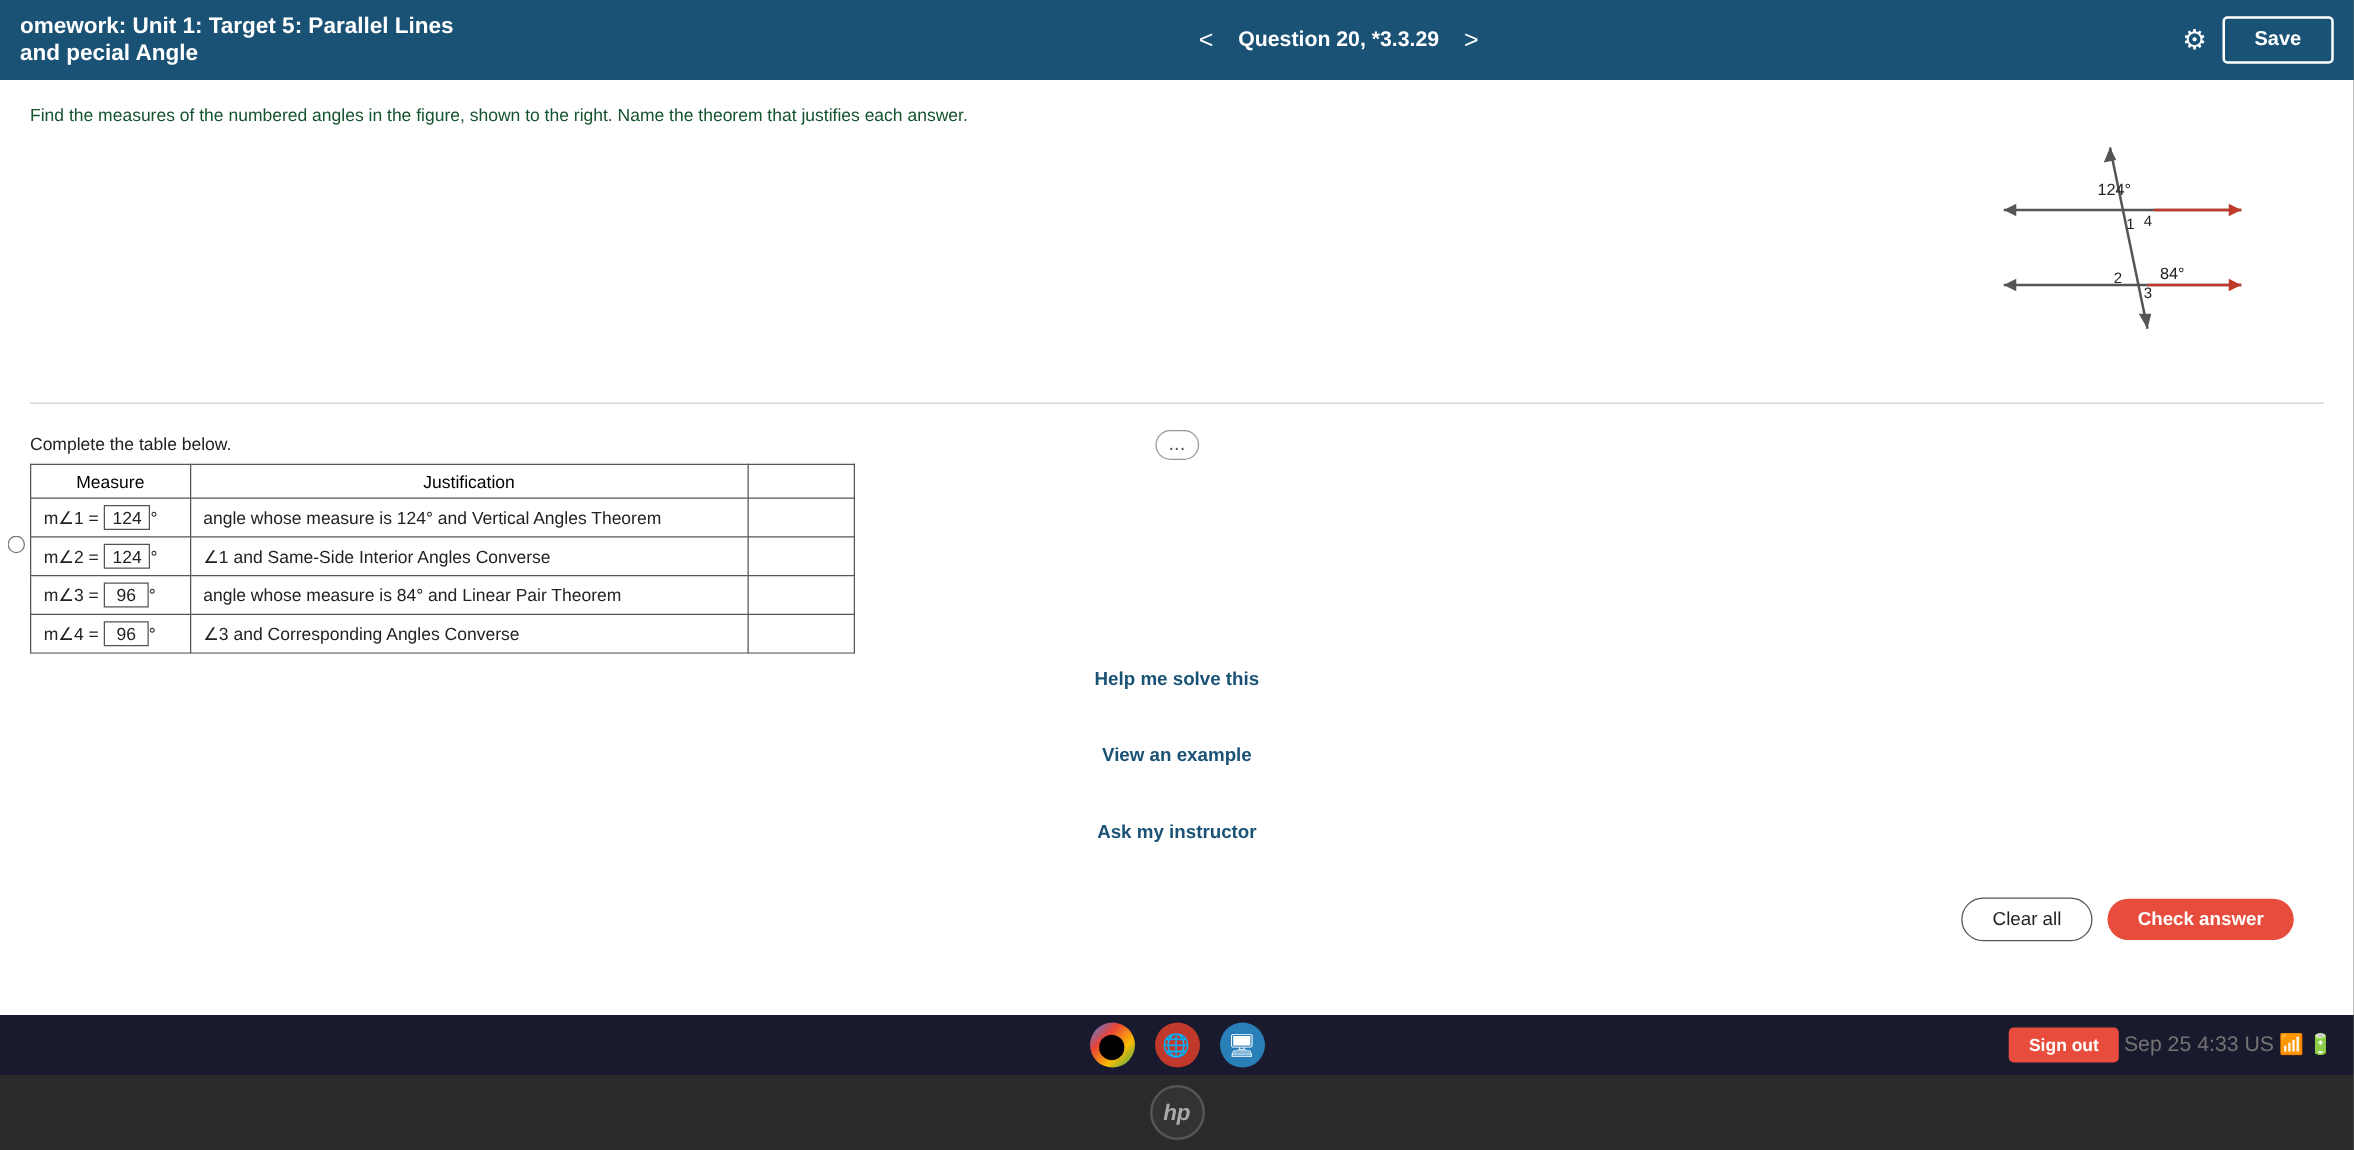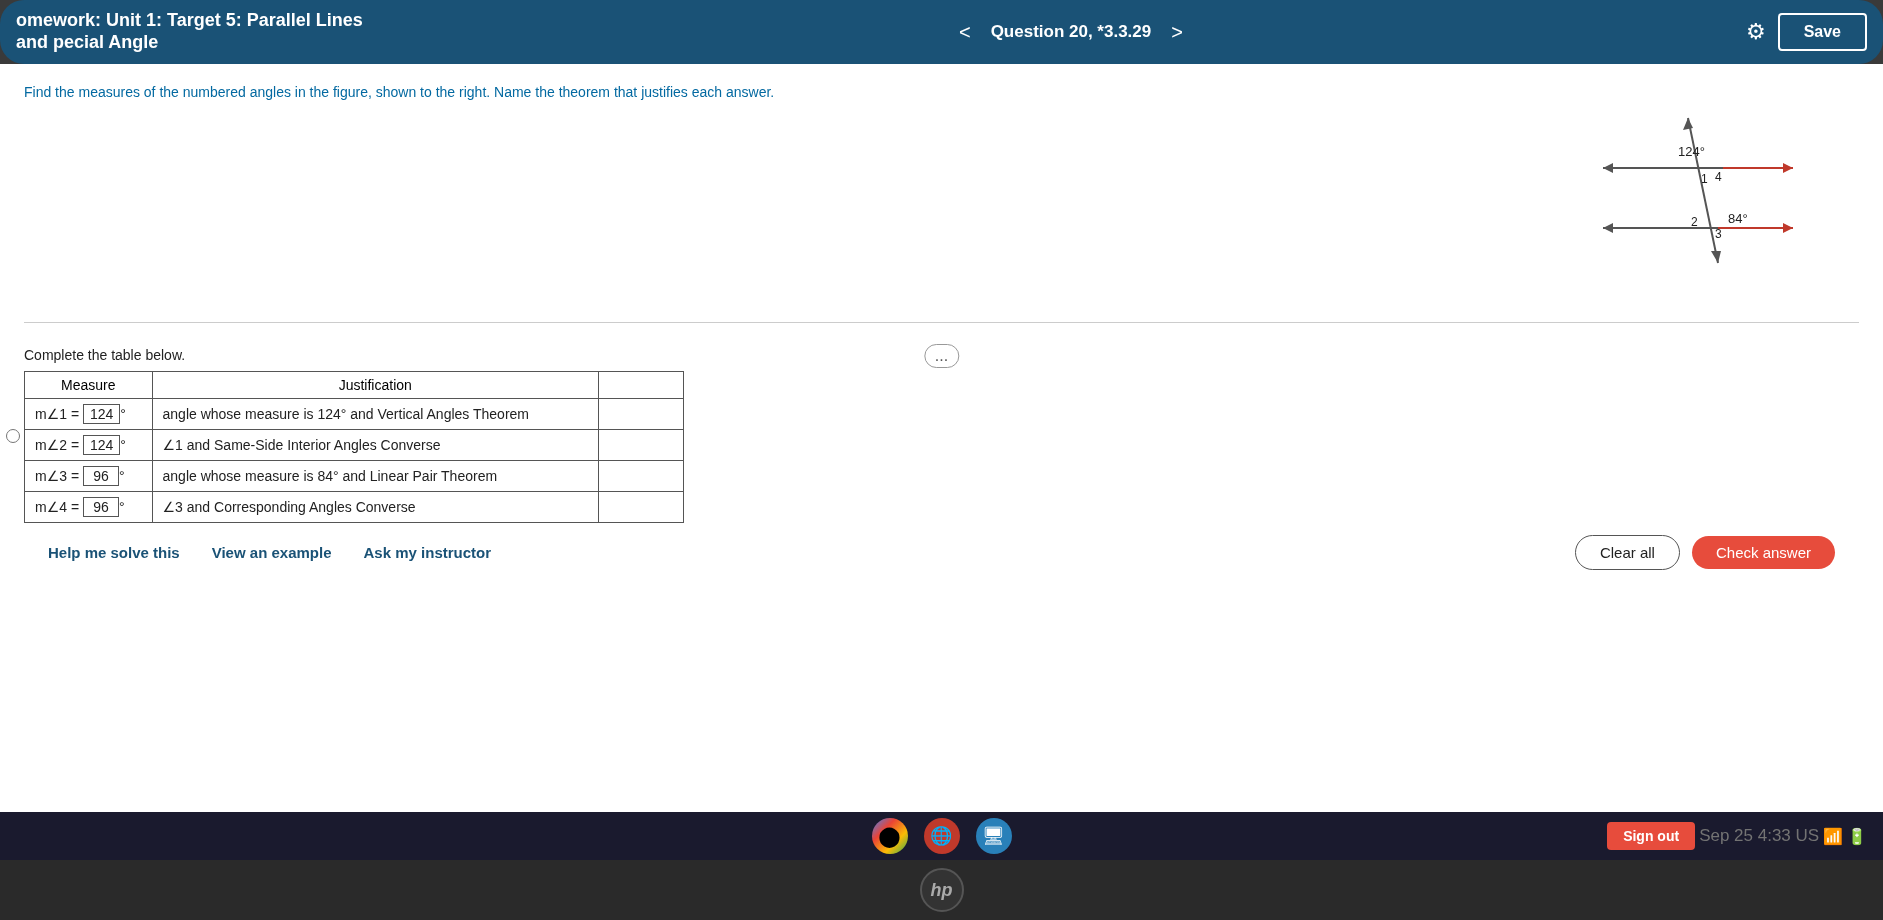--- a/index.html
+++ b/index.html
@@ -15,21 +15,20 @@
 
     
     .header {
       background: #1a5276;
       color: white;
       display: flex;
       align-items: center;
       padding: 0 16px;
       height: 64px;
       flex-shrink: 0;
-      border-radius: 24px;
     }
     .header-title {
       font-size: 18px;
       font-weight: bold;
       flex: 0 0 auto;
       max-width: 380px;
       line-height: 1.2;
     }
     .header-nav {
       display: flex;
@@ -95,21 +94,21 @@
       flex: 1;
       display: flex;
       flex-direction: column;
       padding: 20px 24px 0 24px;
       position: relative;
     }
 
     
     .problem-statement {
       font-size: 14px;
-      color: #0369a1;
+      color: #14532d;
       margin-bottom: 12px;
     }
 
     
     .figure-area {
       position: absolute;
       top: 24px;
       right: 80px;
       width: 280px;
       height: 180px;
@@ -168,22 +167,23 @@
       width: 80px;
     }
 
     
     .bottom-bar {
       display: flex;
       align-items: center;
       padding: 12px 24px;
       background: white;
       border-top: none;
-      gap: 32px;
+      gap: 44px;
       flex-shrink: 0;
+      flex-direction: column;
     }
     .bottom-link {
       color: #1a5276;
       font-size: 15px;
       font-weight: bold;
       cursor: pointer;
       text-decoration: none;
       background: none;
       border: none;
     }
@@ -202,21 +202,21 @@
       cursor: pointer;
       color: #222;
     }
     .check-answer-btn {
       background: #e74c3c;
       border: none;
       border-radius: 20px;
       padding: 8px 24px;
       font-size: 15px;
       color: white;
-      font-weight: normal;
+      font-weight: bold;
       cursor: pointer;
     }
 
     
     .taskbar {
       background: #1a1a2e;
       height: 48px;
       display: flex;
       align-items: center;
       padding: 0 16px;

